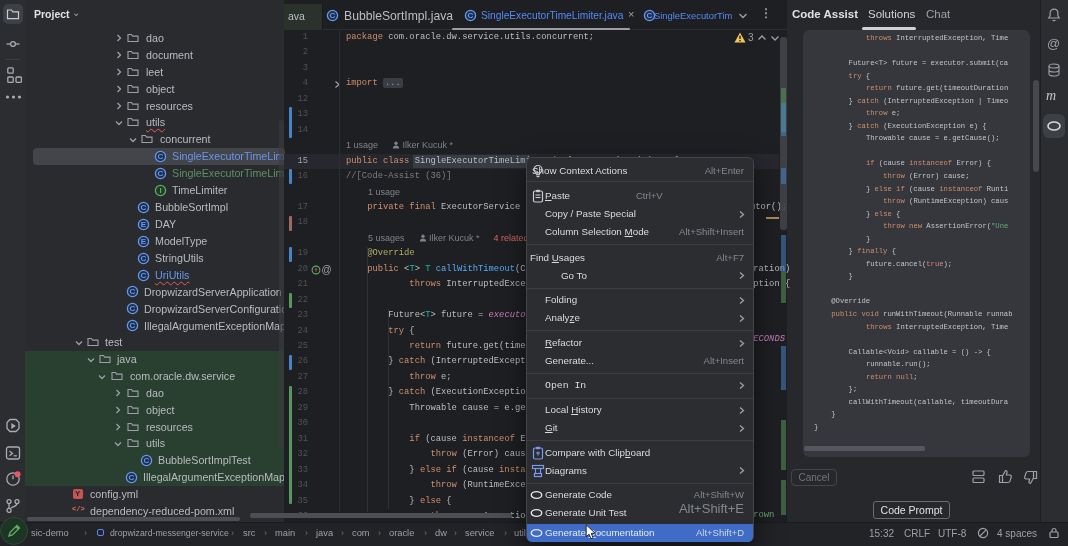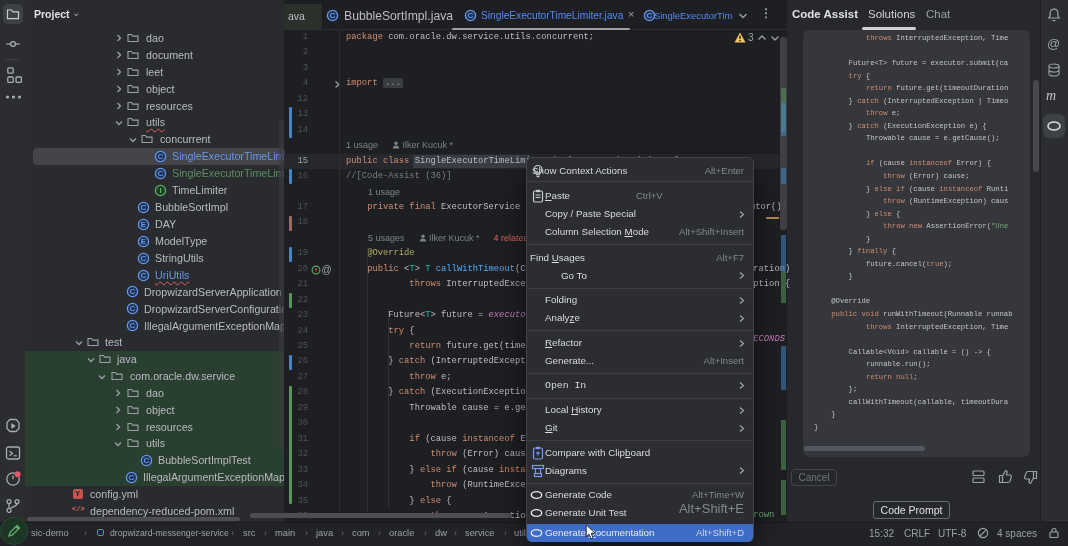--- a/index.html
+++ b/index.html
@@ -462,21 +462,21 @@
 <svg class="abs" style="left:738px;top:466.0px" width="8" height="9" viewBox="0 0 8 9">
     <path d="M2 1.5 l3.5 3 L2 7.5" fill="none" stroke="#9da0a8" stroke-width="1.3"></path>
   </svg>
 <svg class="abs" style="left:531px;top:463.5px" width="14" height="14" viewBox="0 0 14 14">
 <rect x="1.5" y="1.5" width="11" height="3" fill="none" stroke="#7a9af0" stroke-width="1.2"></rect>
 <rect x="3.5" y="9.5" width="7" height="3" fill="none" stroke="#7a9af0" stroke-width="1.2"></rect>
 <path d="M4.5 4.5 v5 M9.5 4.5 v5" stroke="#7a9af0" stroke-width="1.1"></path>
   </svg>
 <div class="abs" style="left:527px;top:482.5px;width:226px;height:1px;background:#3c3e42;"></div>
 <div class="abs" style="left:545px;top:488.0px;font-size:9.8px;line-height:14px;color:#dadce1;white-space:nowrap;">Generate Code</div>
-<div class="abs" style="left:636px;top:488.0px;width:108px;text-align:right;font-size:9.5px;line-height:14px;color:#84888f;">Alt+Time+W</div>
+<div class="abs" style="left:636px;top:488.0px;width:108px;text-align:right;font-size:9.5px;line-height:14px;color:#84888f;">Alt+Shift+W</div>
 <svg class="abs" style="left:530px;top:490.0px" width="13" height="10" viewBox="0 0 13 10">
     <ellipse cx="6.5" cy="5" rx="5.2" ry="3.4" fill="none" stroke="#e3e5ea" stroke-width="1.4"></ellipse>
   </svg>
 <div class="abs" style="left:545px;top:506.0px;font-size:9.8px;line-height:14px;color:#dadce1;white-space:nowrap;">Generate Unit Test</div>
 <div class="abs" style="left:636px;top:502px;width:108px;text-align:right;font-size:13px;line-height:14px;color:#84888f;">Alt+Shift+E</div>
 <svg class="abs" style="left:530px;top:508.0px" width="13" height="10" viewBox="0 0 13 10">
     <ellipse cx="6.5" cy="5" rx="5.2" ry="3.4" fill="none" stroke="#e3e5ea" stroke-width="1.4"></ellipse>
   </svg>
 <div class="abs" style="left:527px;top:524.0px;width:226px;height:17.8px;background:#3f6cc7;border-radius:0 0 5px 5px;"></div>
 <div class="abs" style="left:545px;top:526.0px;font-size:9.8px;line-height:14px;color:#e8eaee;white-space:nowrap;">Generate <u>D</u>ocumentation</div>

